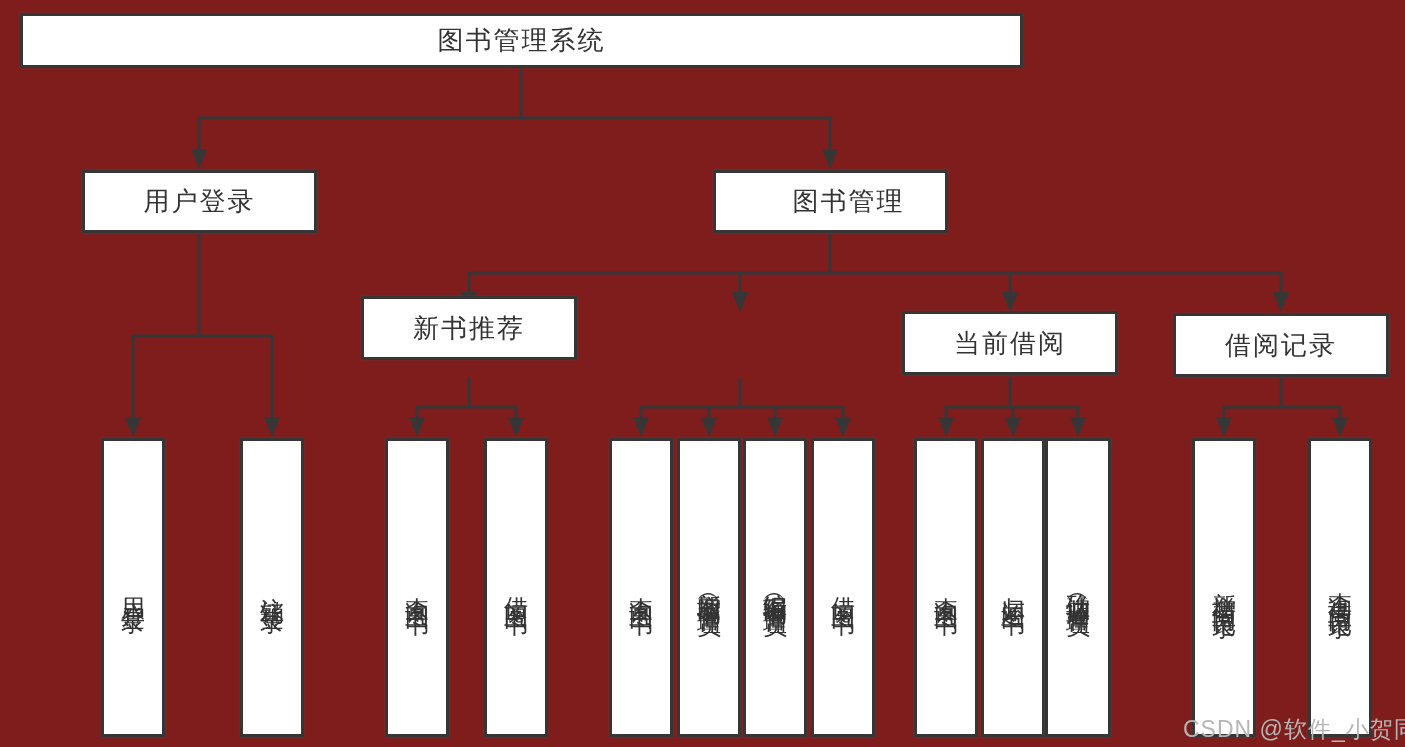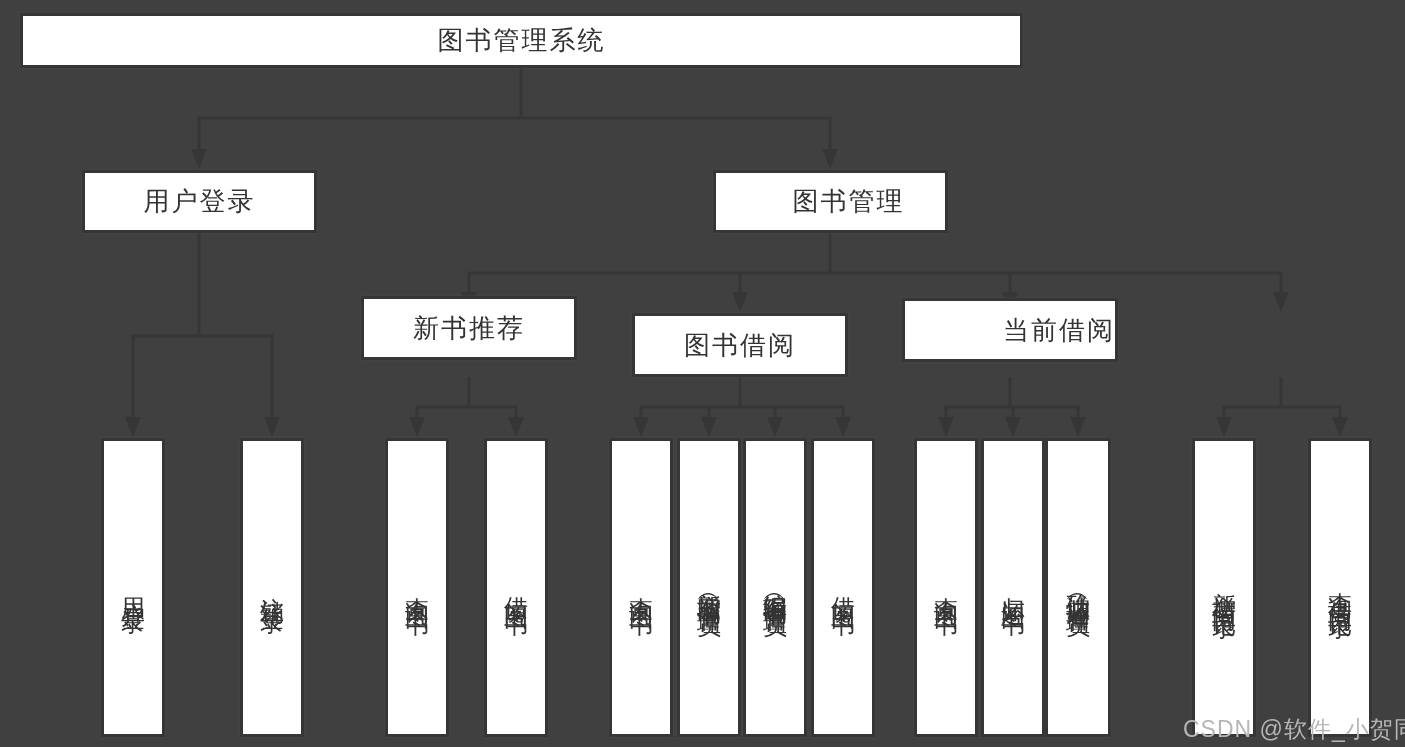--- a/index.html
+++ b/index.html
@@ -5,21 +5,21 @@
   * { margin: 0; padding: 0; box-sizing: border-box; }
   html, body { background: #ffffff; }
   body {
     font-family: "Liberation Sans", "DejaVu Sans", sans-serif;
     color: #333333;
   }
   .canvas {
     position: relative;
     width: 1405px;
     height: 747px;
-    background: #404040;
+    background: #7f1d1d;
     overflow: hidden;
   }
   .connector-layer {
     position: absolute;
     left: 0; top: 0;
     width: 1405px; height: 747px;
     z-index: 0;
     pointer-events: none;
   }
   .node {
@@ -151,25 +151,25 @@
   <div class="node" style="left:82px; top:170px; width:235px; height:63px;">
     <span class="node-label">用户登录</span>
   </div>
   <div class="node" style="left:713px; top:170px; width:235px; height:63px;padding-left:36px;">
     <span class="node-label">图书管理</span>
   </div>
 
   <div class="node" style="left:361px; top:296px; width:216px; height:64px;">
     <span class="node-label">新书推荐</span>
   </div>
-  <div class="node" style="left:632px; top:313px; width:216px; height:64px;">
-    <span class="node-label">图书借阅</span>
-  </div>
-  <div class="node" style="left:902px; top:298px; width:216px; height:64px;justify-content:flex-end;">
+  <div class="node" style="left:902px; top:311px; width:216px; height:64px;">
     <span class="node-label">当前借阅</span>
+  </div>
+  <div class="node" style="left:1173px; top:313px; width:216px; height:64px;">
+    <span class="node-label">借阅记录</span>
   </div>
 
   <div class="node leaf" style="left:101px; top:438px; width:64px; height:299px;">
     <span class="leaf-label">用户登录</span>
   </div>
   <div class="node leaf" style="left:240px; top:438px; width:64px; height:299px;">
     <span class="leaf-label">注销登录</span>
   </div>
   <div class="node leaf" style="left:385px; top:438px; width:64px; height:299px;">
     <span class="leaf-label">查询图书</span>

